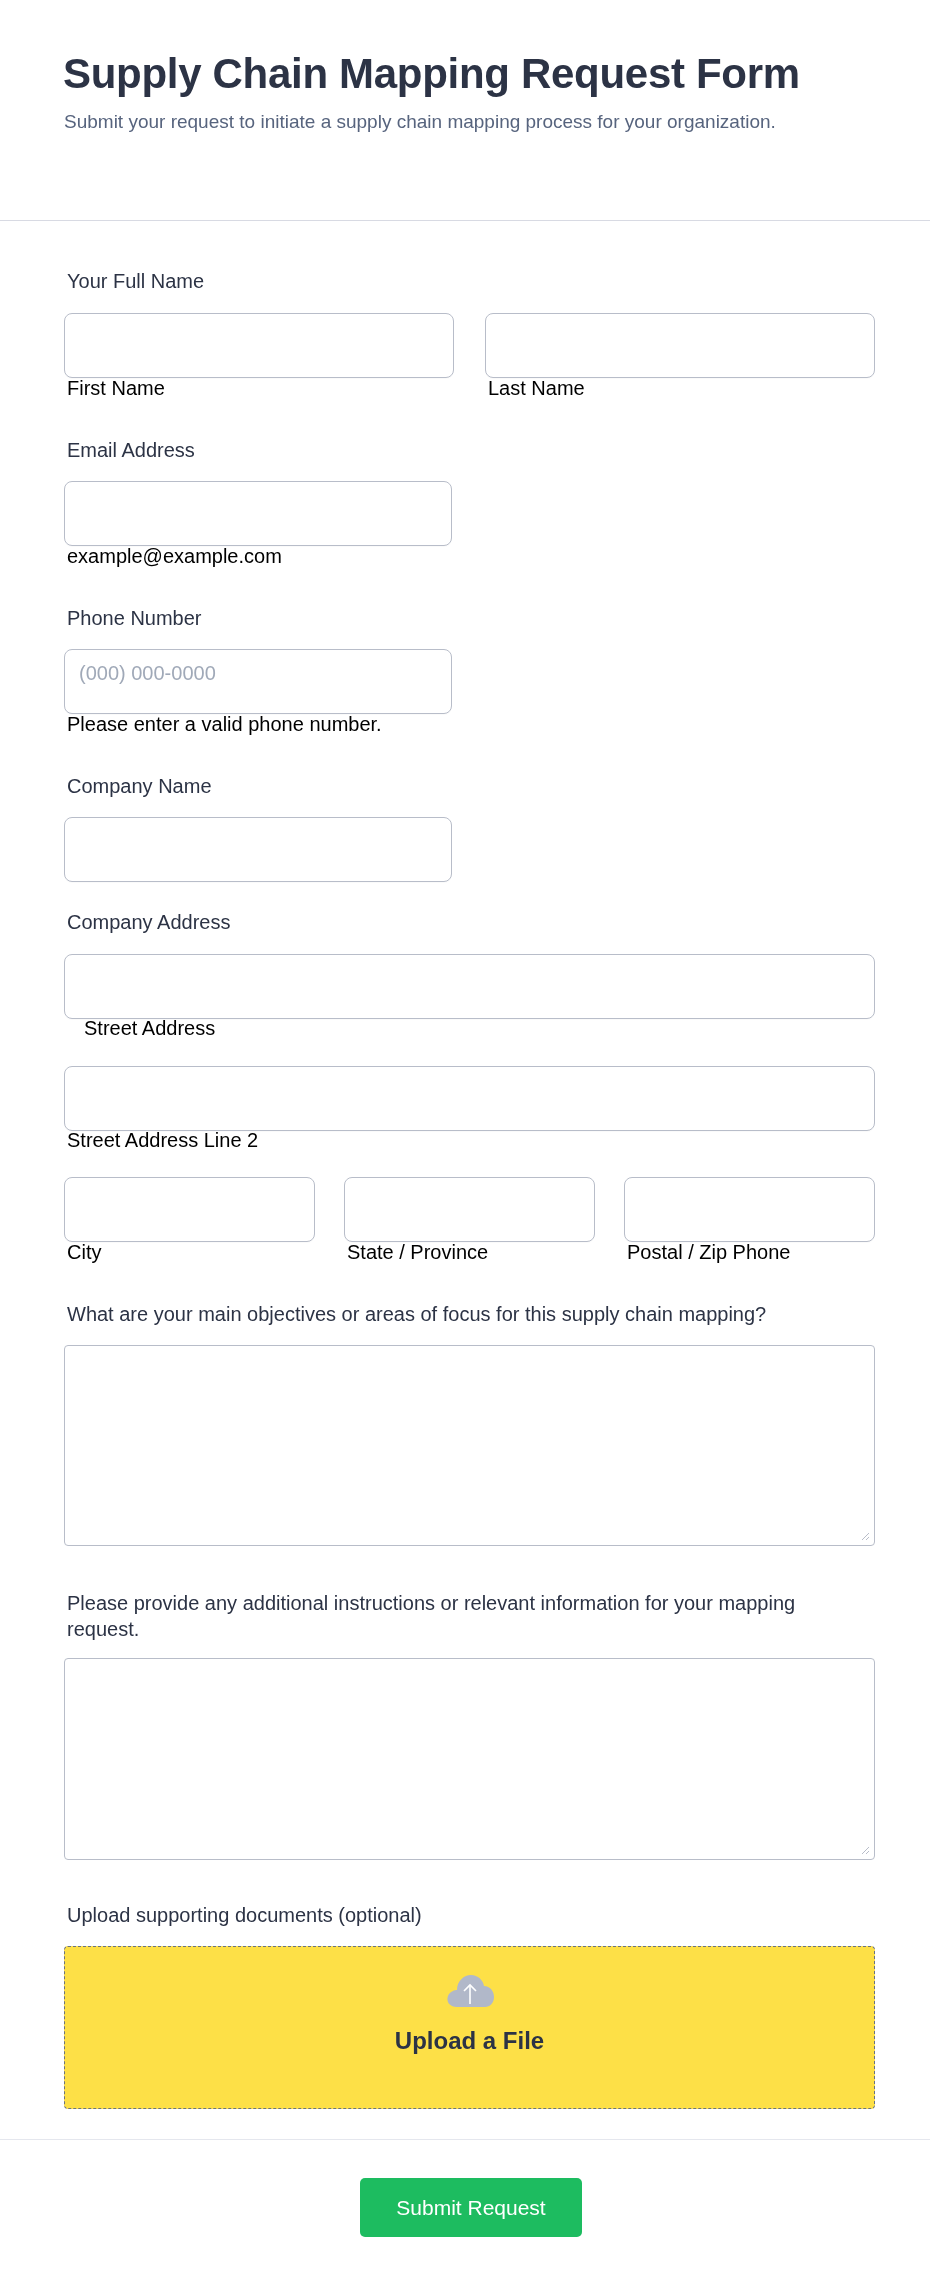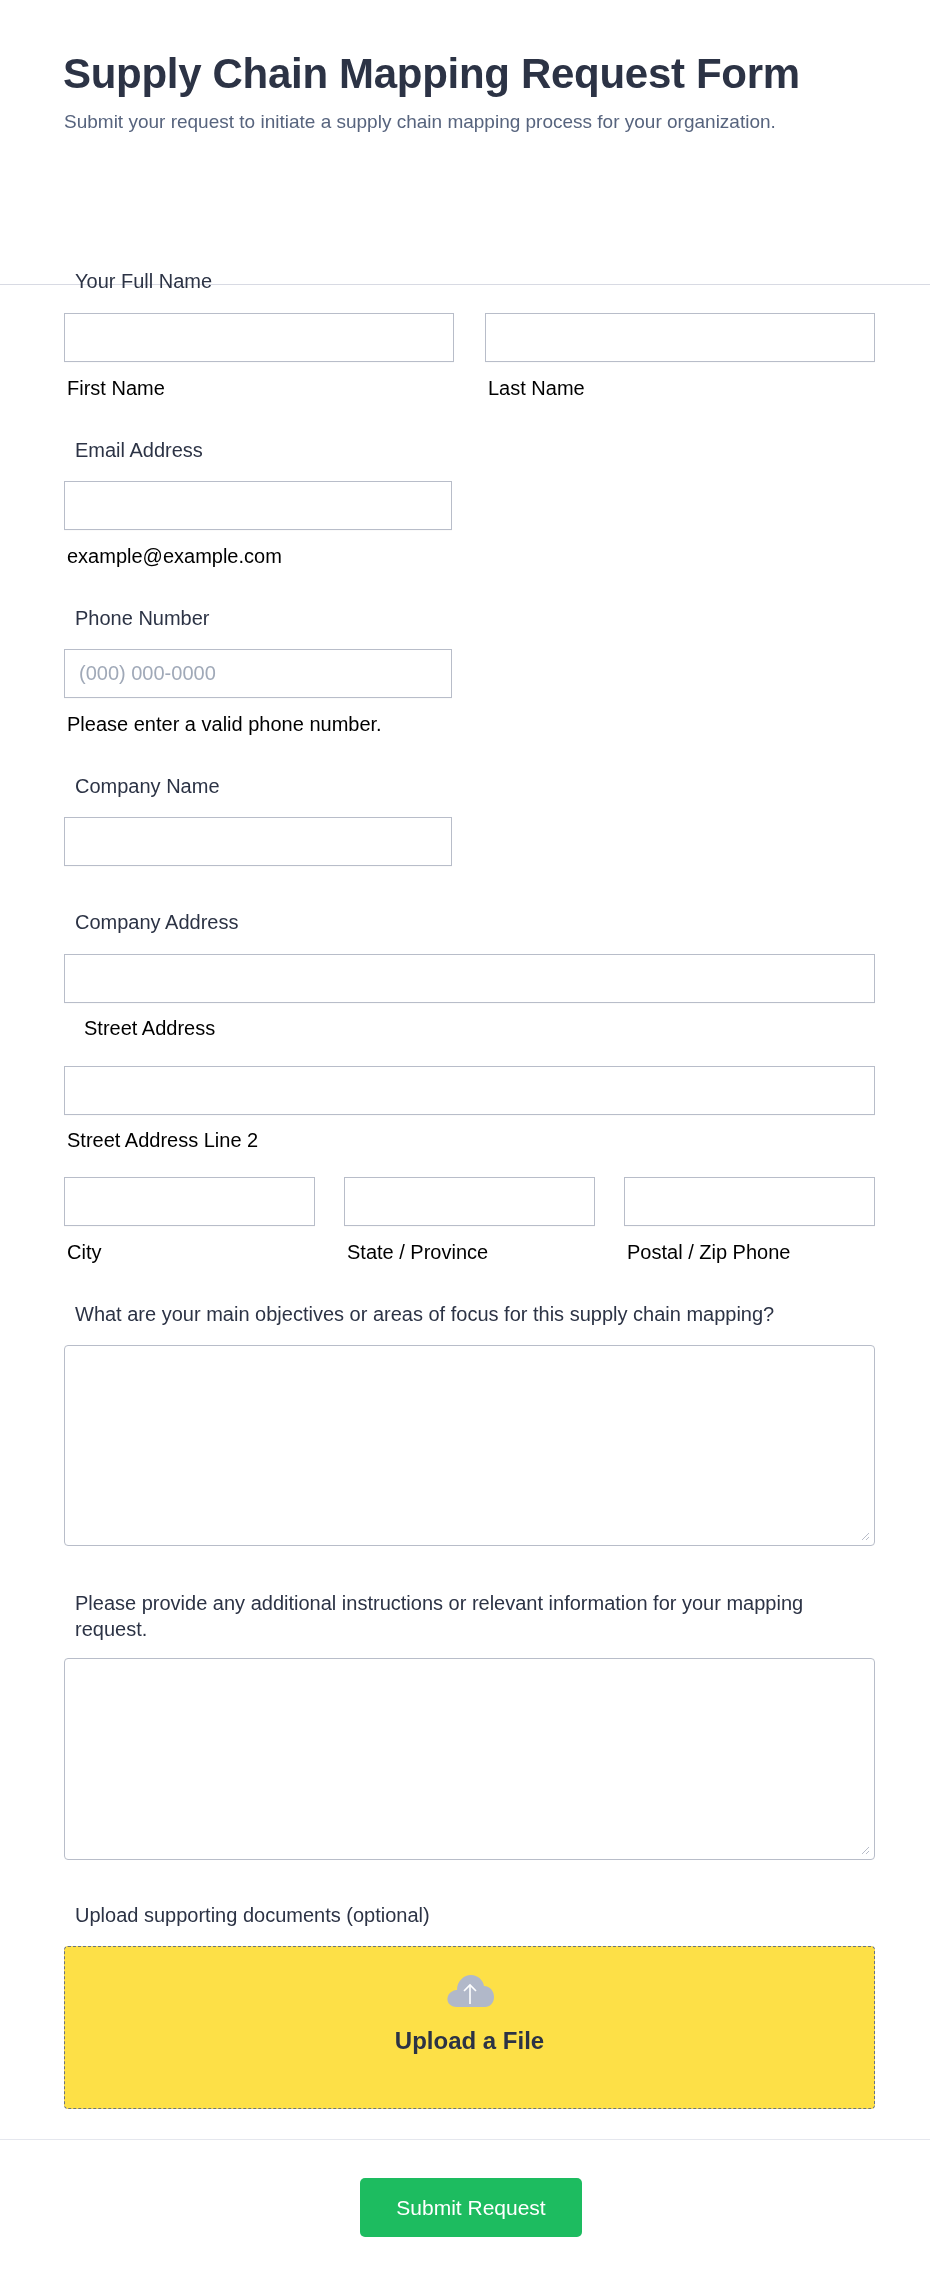--- a/index.html
+++ b/index.html
@@ -1,27 +1,27 @@
 <!DOCTYPE html>
 <html><head>
 <meta charset="utf-8">
 <style>
   * { box-sizing: border-box; margin: 0; padding: 0; }
   html, body { width: 930px; background: #ffffff; }
   body { font-family: "Liberation Sans", "DejaVu Sans", sans-serif; color: #2c3345; position: relative; height: 2285px; overflow: hidden; }
 
-  .header { position: absolute; left: 0; top: 0; width: 930px; height: 285px; border-bottom: 1px solid #d8dae3; }
+  .header { position: absolute; left: 0; top: 0; width: 930px; height: 221px; border-bottom: 1px solid #d8dae3; }
   .title { position: absolute; left: 63px; top: 50px; font-size: 42px; font-weight: 700; color: #2c3345; letter-spacing: -0.3px; white-space: nowrap; }
   .subtitle { position: absolute; left: 64px; top: 106px; width: 720px; font-size: 19px; line-height: 32px; color: #57647e; }
 
-  .label { position: absolute; left: 67px; font-size: 20px; color: #2c3345; white-space: nowrap; margin-left: 8px; }
+  .label { position: absolute; left: 67px; font-size: 20px; color: #2c3345; white-space: nowrap; }
   .label.wrap { white-space: normal; width: 800px; line-height: 26px; }
   .sublabel { position: absolute; font-size: 20px; color: #000000; white-space: nowrap; }
 
-  .input { position: absolute; height: 49px; border: 1px solid #b8bdc9; border-radius: 0; background: #fff; box-shadow: 0 1px 0 rgba(0,0,0,0.02); }
+  .input { position: absolute; height: 65px; border: 1px solid #b8bdc9; border-radius: 8px; background: #fff; box-shadow: 0 1px 0 rgba(0,0,0,0.02); }
   .input .placeholder { position: absolute; left: 14px; top: 12px; font-size: 20px; color: #a0a9b8; }
   .textarea { position: absolute; left: 64px; width: 811px; border: 1px solid #b8bdc9; border-radius: 4px; background: #fff; }
   .grip { position: absolute; right: 4px; bottom: 4px; width: 10px; height: 10px; }
 
   .dropzone { position: absolute; left: 64px; top: 1946px; width: 811px; height: 163px; border: 1.5px dashed #6b7280; border-radius: 4px; background: #fde047; }
   .cloud { position: absolute; left: 380px; top: 26px; width: 50px; height: 36px; }
   .dz-title { position: absolute; left: 0; right: 0; top: 80px; text-align: center; font-size: 24px; font-weight: 700; color: #2c3345; }
   .dz-sub { position: absolute; left: 0; right: 0; top: 116px; text-align: center; font-size: 18px; color: #57647e; }
 
   .footer { position: absolute; left: 0; top: 2139px; width: 930px; height: 148px; border-top: 1px solid #e5e7ee; }

